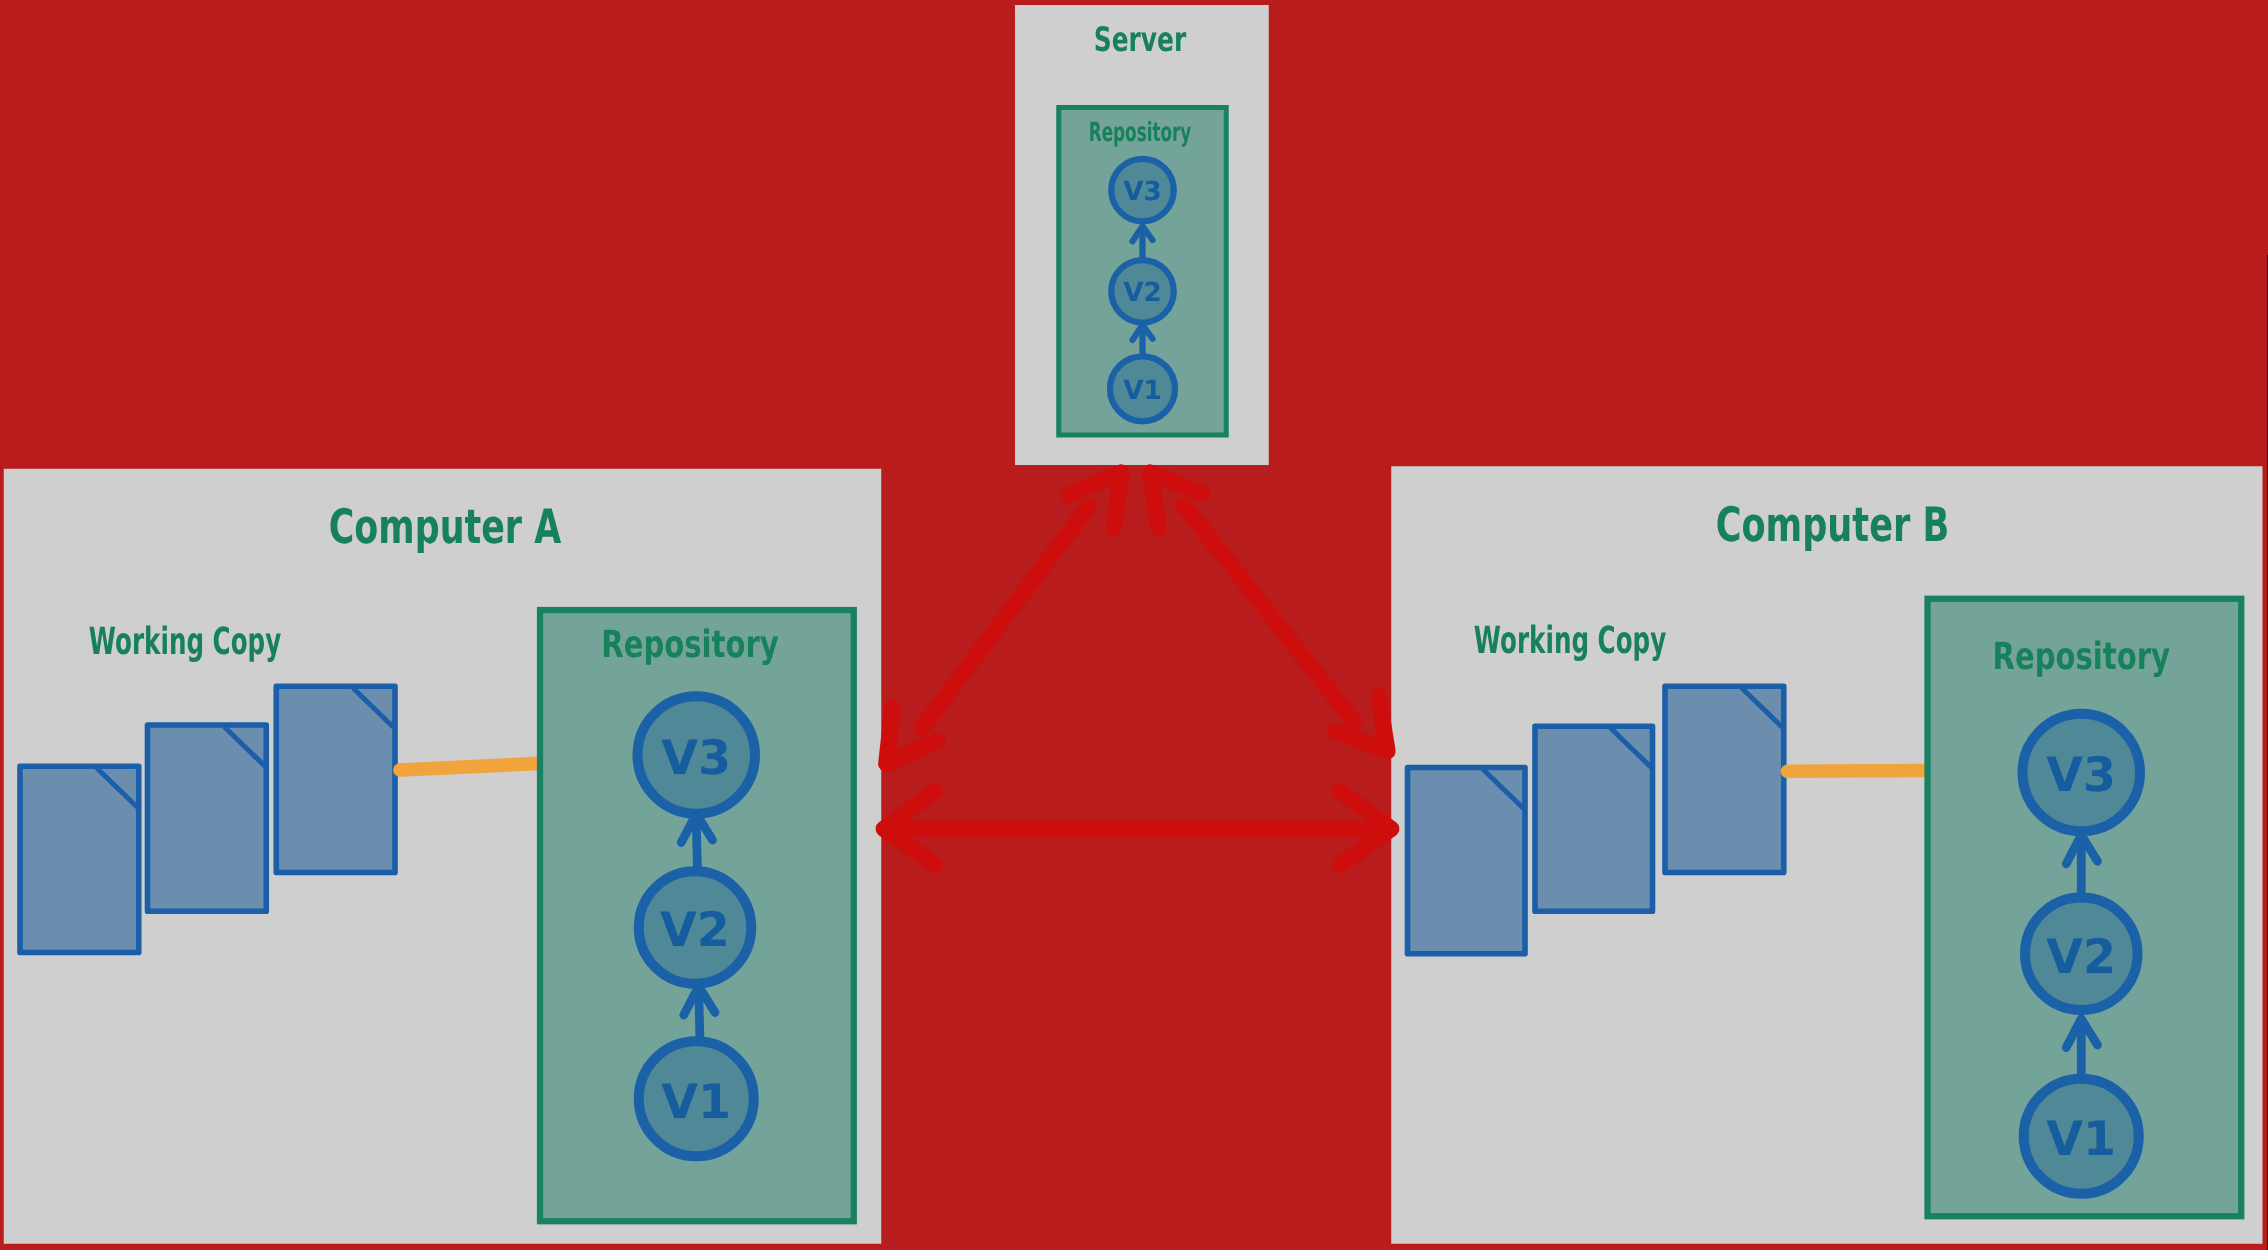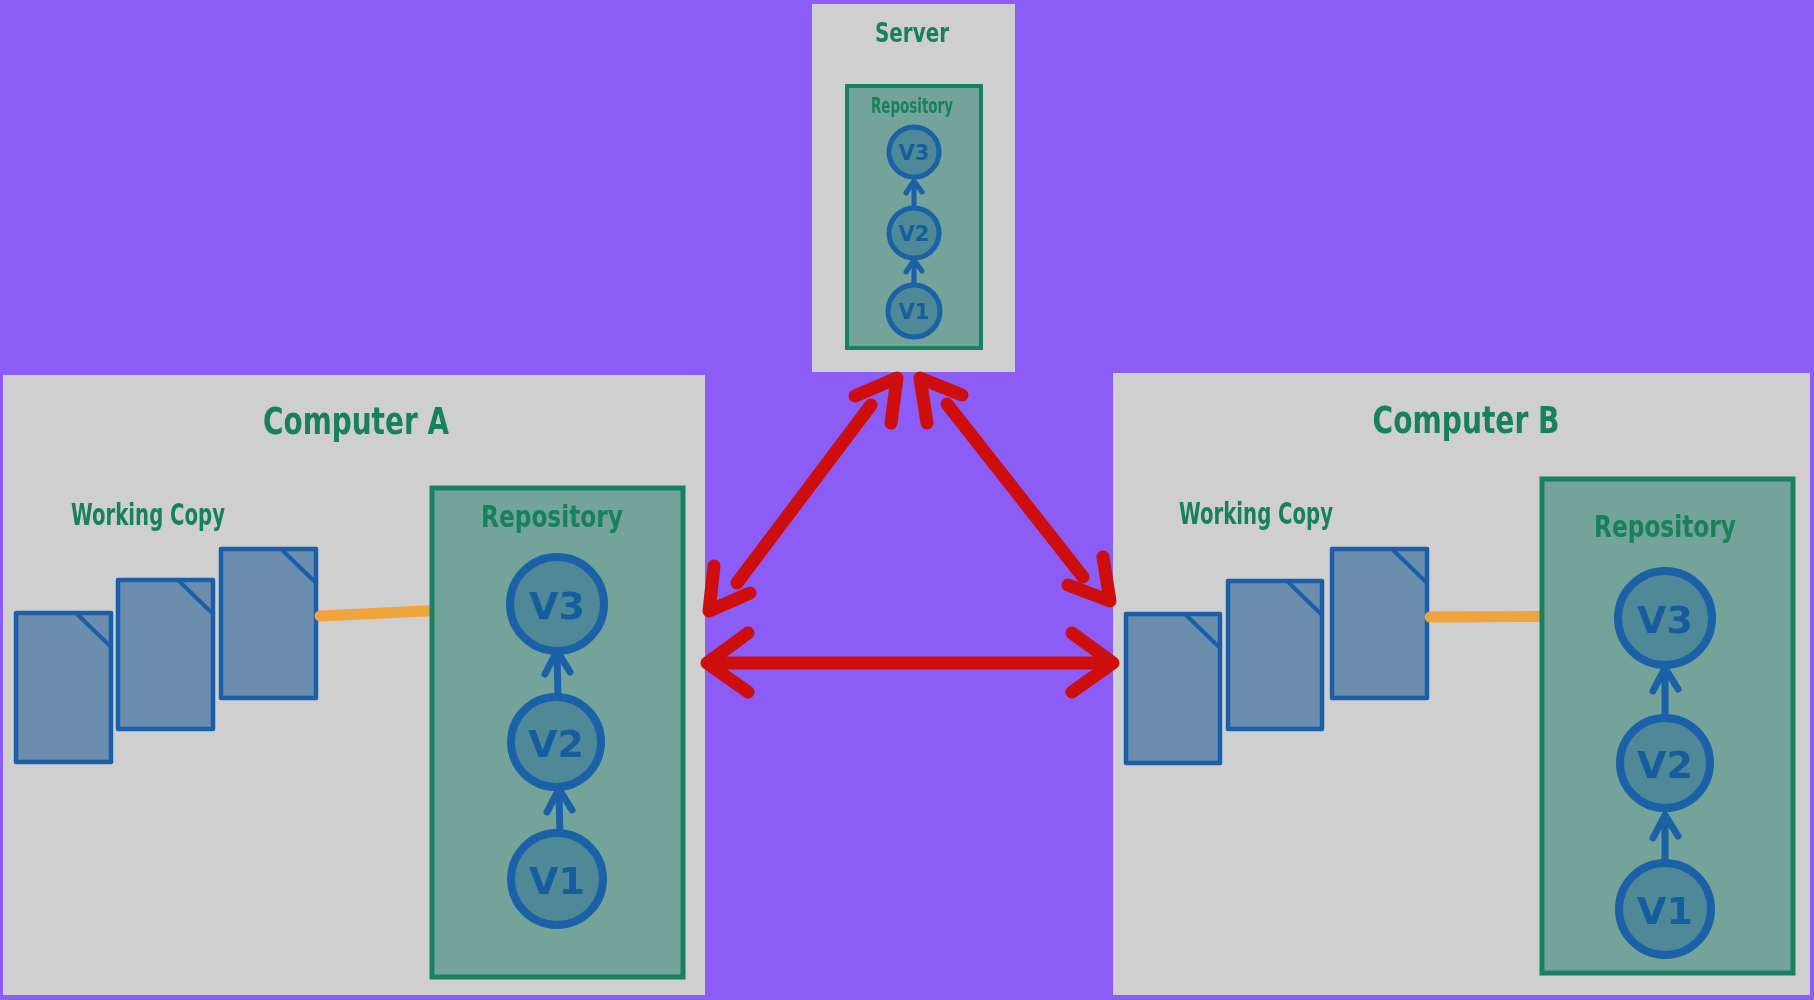--- a/index.html
+++ b/index.html
@@ -1,16 +1,16 @@
 <!DOCTYPE html>
 <html><head>
 <meta charset="utf-8">
 <style>
   html,body{margin:0;padding:0;background:#000;}
-  .stage{position:relative;width:1814px;height:1000px;background:#8b5cf6;overflow:hidden;}
+  .stage{position:relative;width:1814px;height:1000px;background:#b91c1c;overflow:hidden;}
   svg{display:block;}
   text{font-family:"DejaVu Sans", sans-serif;text-anchor:middle;dominant-baseline:central;}
   .panel{fill:#cfcfcf;}
   .repo{fill:#74a39a;stroke:#198162;stroke-width:5;}
   .repo-sm{stroke-width:4;}
   .node{fill:#4f8897;stroke:#1a61a8;stroke-width:8;}
   .node-sm{stroke-width:5;}
   .page{fill:#6b8dae;stroke:#1b5fa8;stroke-width:4.5;stroke-linejoin:round;}
   .fold{stroke:#1b5fa8;stroke-width:4;fill:none;stroke-linecap:round;}
   .green-label{fill:#17815c;font-weight:700;}

